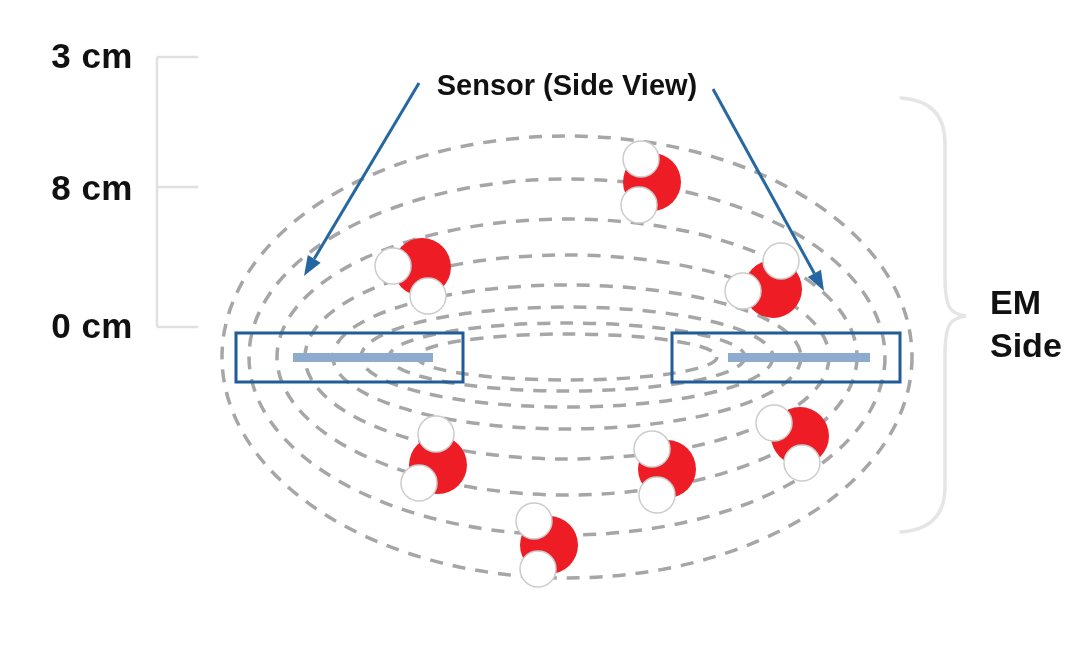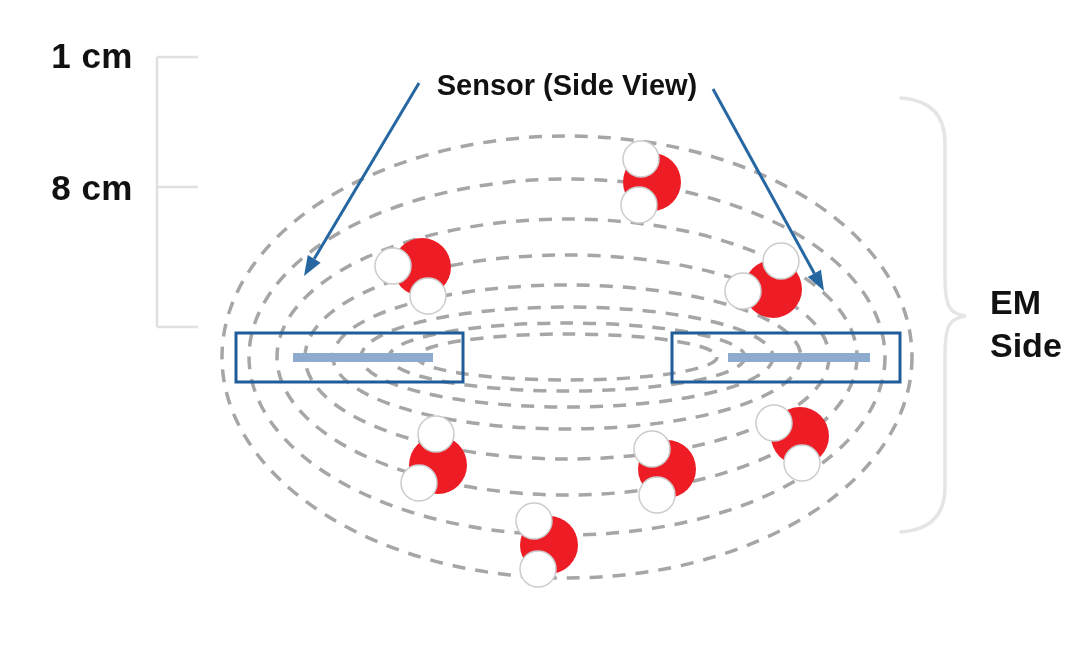--- a/index.html
+++ b/index.html
@@ -82,22 +82,23 @@
       <polygon points="824,291 807.7952948009464,277.0839111309332 820.941280544757,269.86012688557196" fill="#2667a2"></polygon>
       <path d="M 901 98
     C 929 100 945 114 945 143
     L 945 276
     C 945 308 950 314 966 316
     C 950 318 945 324 945 356
     L 945 487
     C 945 516 929 530 901 532" fill="none" stroke="#e5e5e5" stroke-width="3.5" stroke-linecap="round"></path>
     </svg>
 
-  <div class="label scale-label lbl-2cm">1 cm</div>
+  <div class="label scale-label lbl-2cm">3 cm</div>
   <div class="label scale-label lbl-1cm">8 cm</div>
+  <div class="label scale-label lbl-0cm">0 cm</div>
 
   <div class="label sensor-label">Sensor (Side View)</div>
 
   <div class="label em-label">
     <div>EM</div>
     <div>Side</div>
   </div>
 
 </div>
 

